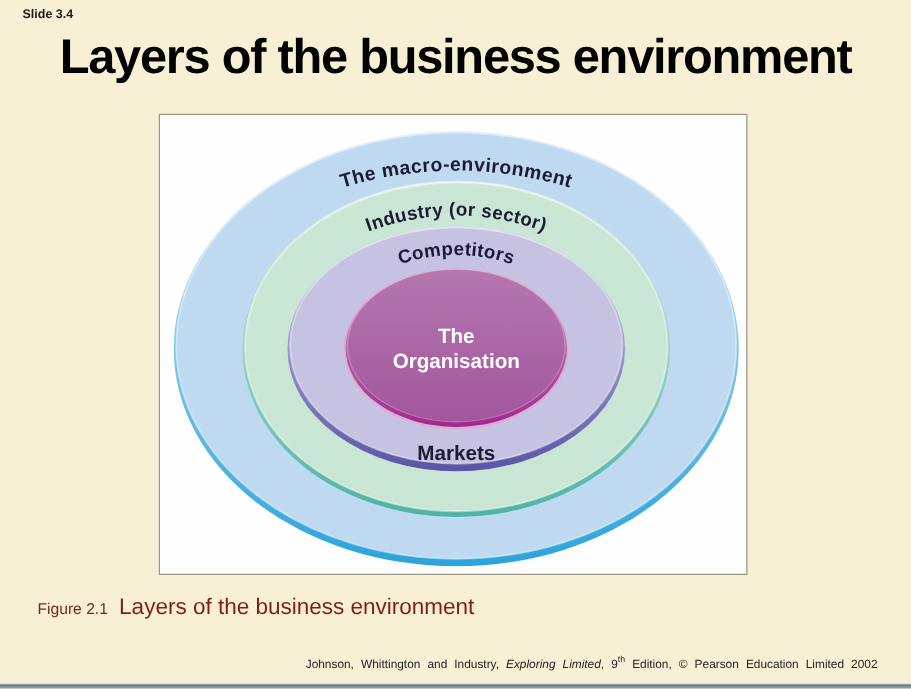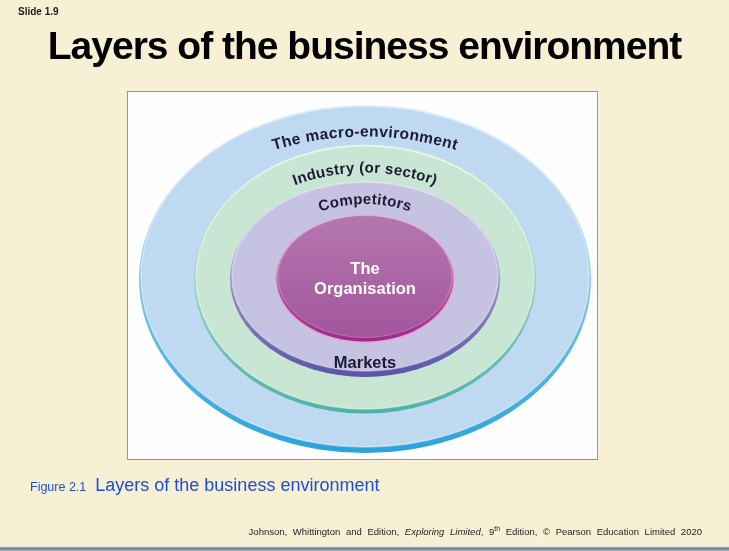--- a/index.html
+++ b/index.html
@@ -24,21 +24,21 @@
   .panel{
     position:absolute;left:127px;top:91px;
     width:469px;height:367px;
     background:#fefefe;
     border:1px solid #9c9689;
     box-sizing:content-box;
   }
   .panel svg{display:block;}
   .caption{
     position:absolute;left:30px;top:475px;
-    display:flex;align-items:baseline;gap:9px;color:#1d4ed8;
+    display:flex;align-items:baseline;gap:9px;color:#7f1d1d;
   }
   .caption .fig{font-size:12.5px;}
   .caption .cap{font-size:18px;}
   .copyright{
     position:absolute;top:526px;right:27px;
     font-size:9.5px;color:#222;
     word-spacing:3px;white-space:nowrap;
   }
   .copyright i{font-style:italic;}
   .copyright sup{font-size:7px;vertical-align:super;line-height:0;}
@@ -46,21 +46,21 @@
     position:absolute;left:0;bottom:0;width:729px;height:6px;
     background:linear-gradient(180deg,#f7f7f2 0%,#e0e2de 30%,#66767f 52%,#8796a0 75%,#a3aeb5 100%);
   }
   text{font-family:"Liberation Sans",sans-serif;}
 </style>
 </head>
 <body>
 
 <div class="slide">
 
-  <div class="slide-number">Slide 1.9</div>
+  <div class="slide-number">Slide 3.4</div>
 
   <h1 class="title">Layers of the business environment</h1>
 
   <div class="panel">
     <svg width="469" height="367" viewBox="0 0 469 367">
       <defs>
         <linearGradient id="gradMacroEdge" x1="0" y1="0" x2="0" y2="1">
           <stop offset="0" stop-color="#d8e9f6"></stop>
           <stop offset="1" stop-color="#2aa3db"></stop>
         </linearGradient>
@@ -115,17 +115,17 @@
       <text x="237" y="276" text-anchor="middle" font-size="16.5" font-weight="bold" fill="#1b1b33">Markets</text>
     </svg>
   </div>
 
   <div class="caption">
     <span class="fig">Figure 2.1</span>
     <span class="cap">Layers of the business environment</span>
   </div>
 
   <div class="copyright">
-    <span>Johnson, Whittington and Edition, </span><i>Exploring Limited</i><span>, 9</span><sup>th</sup><span> Edition, © Pearson Education Limited 2020</span>
+    <span>Johnson, Whittington and Industry, </span><i>Exploring Limited</i><span>, 9</span><sup>th</sup><span> Edition, © Pearson Education Limited 2002</span>
   </div>
 
   <div class="bottom-bar"></div>
 </div>
 
 </body></html>

